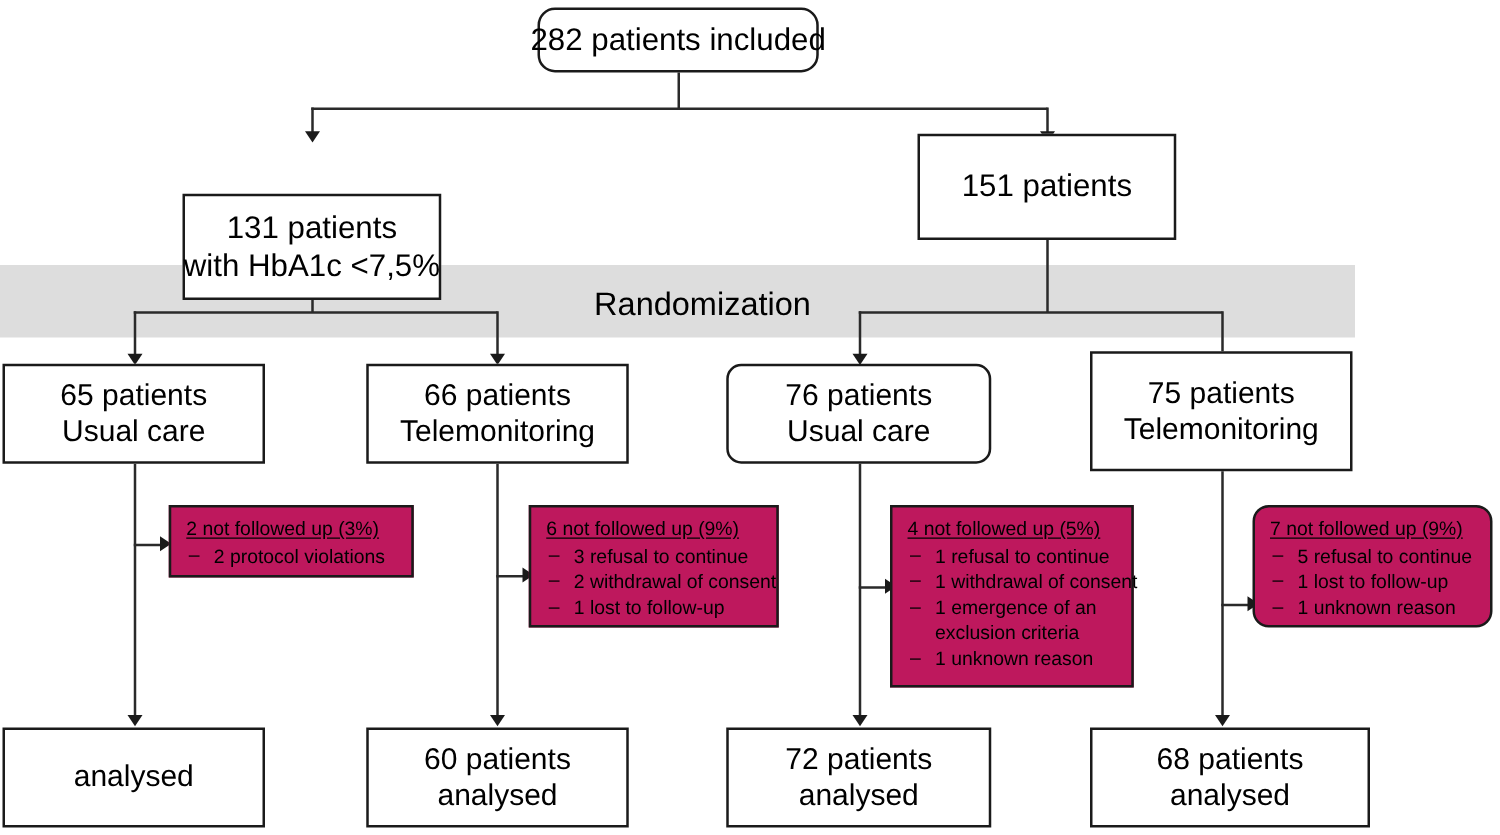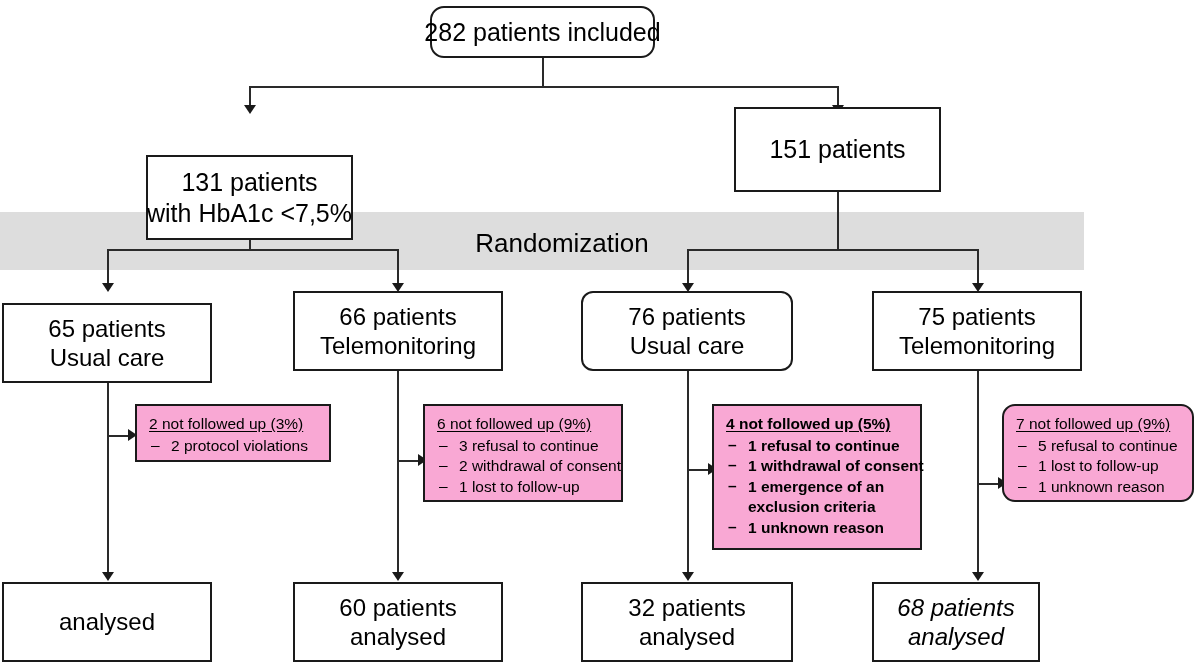--- a/index.html
+++ b/index.html
@@ -55,21 +55,21 @@
   }
   .box-node {
     font-size: 25px;
   }
   .box-arm {
     font-size: 24px;
   }
   .drop {
     position: absolute;
     box-sizing: border-box;
-    background: #f9a8d4;
+    background: #be185d;
     border: 2px solid #1a1a1a;
     padding: 8px 10px 9px 12px;
     font-size: 15.5px;
     line-height: 1.33;
   }
   .drop .head {
     display: block;
     text-decoration: underline;
     text-underline-offset: 2px;
     white-space: nowrap;
@@ -170,54 +170,54 @@
   </div>
 
   <div class="box box-node" style="left:146px; top:107px; width:207px; height:85px;margin-top:48px;">
     <span class="ln">131 patients</span>
     <span class="ln">with HbA1c &lt;7,5%</span>
   </div>
   <div class="box box-node" style="left:734px; top:107px; width:207px; height:85px;">
     <span class="ln">151 patients</span>
   </div>
 
-  <div class="box box-arm" style="left:2px; top:291px; width:210px; height:80px;margin-top:12px;">
+  <div class="box box-arm" style="left:2px; top:291px; width:210px; height:80px;">
     <span class="ln">65 patients</span>
     <span class="ln">Usual care</span>
   </div>
   <div class="box box-arm" style="left:293px; top:291px; width:210px; height:80px;">
     <span class="ln">66 patients</span>
     <span class="ln">Telemonitoring</span>
   </div>
   <div class="box box-arm" style="left:581px; top:291px; width:212px; height:80px;border-radius:12px;">
     <span class="ln">76 patients</span>
     <span class="ln">Usual care</span>
   </div>
-  <div class="box box-arm" style="left:872px; top:291px; width:210px; height:80px;">
+  <div class="box box-arm" style="left:872px; top:281px; width:210px; height:96px;">
     <span class="ln">75 patients</span>
     <span class="ln">Telemonitoring</span>
   </div>
 
   <div class="drop" style="left:135px; top:404px; width:196px; height:58px;">
     <span class="head">2 not followed up (3%)</span>
     <ul>
       <li><span class="dash">–</span><span>2 protocol violations</span></li>
     </ul>
   </div>
 
   <div class="drop" style="left:423px; top:404px; width:200px; height:98px;">
     <span class="head">6 not followed up (9%)</span>
     <ul>
       <li><span class="dash">–</span><span>3 refusal to continue</span></li>
       <li><span class="dash">–</span><span>2 withdrawal of consent</span></li>
       <li><span class="dash">–</span><span>1 lost to follow-up</span></li>
     </ul>
   </div>
 
-  <div class="drop" style="left:712px; top:404px; width:210px; height:146px;font-weight:bold;">
+  <div class="drop" style="left:712px; top:404px; width:195px; height:146px;">
     <span class="head">4 not followed up (5%)</span>
     <ul>
       <li><span class="dash">–</span><span>1 refusal to continue</span></li>
       <li><span class="dash">–</span><span>1 withdrawal of consent</span></li>
       <li><span class="dash">–</span><span>1 emergence of an</span><span class="cont">exclusion criteria</span></li>
       <li><span class="dash">–</span><span>1 unknown reason</span></li>
     </ul>
   </div>
 
   <div class="drop" style="left:1002px; top:404px; width:192px; height:98px;border-radius:13px;">
@@ -230,21 +230,21 @@
   </div>
 
   <div class="box box-arm" style="left:2px; top:582px; width:210px; height:80px;">
     <span class="ln">analysed</span>
   </div>
   <div class="box box-arm" style="left:293px; top:582px; width:210px; height:80px;">
     <span class="ln">60 patients</span>
     <span class="ln">analysed</span>
   </div>
   <div class="box box-arm" style="left:581px; top:582px; width:212px; height:80px;">
-    <span class="ln">32 patients</span>
-    <span class="ln">analysed</span>
-  </div>
-  <div class="box box-arm" style="left:872px; top:582px; width:168px; height:80px;font-style:italic;">
+    <span class="ln">72 patients</span>
+    <span class="ln">analysed</span>
+  </div>
+  <div class="box box-arm" style="left:872px; top:582px; width:224px; height:80px;">
     <span class="ln">68 patients</span>
     <span class="ln">analysed</span>
   </div>
 
 </div>
 
 </body></html>

